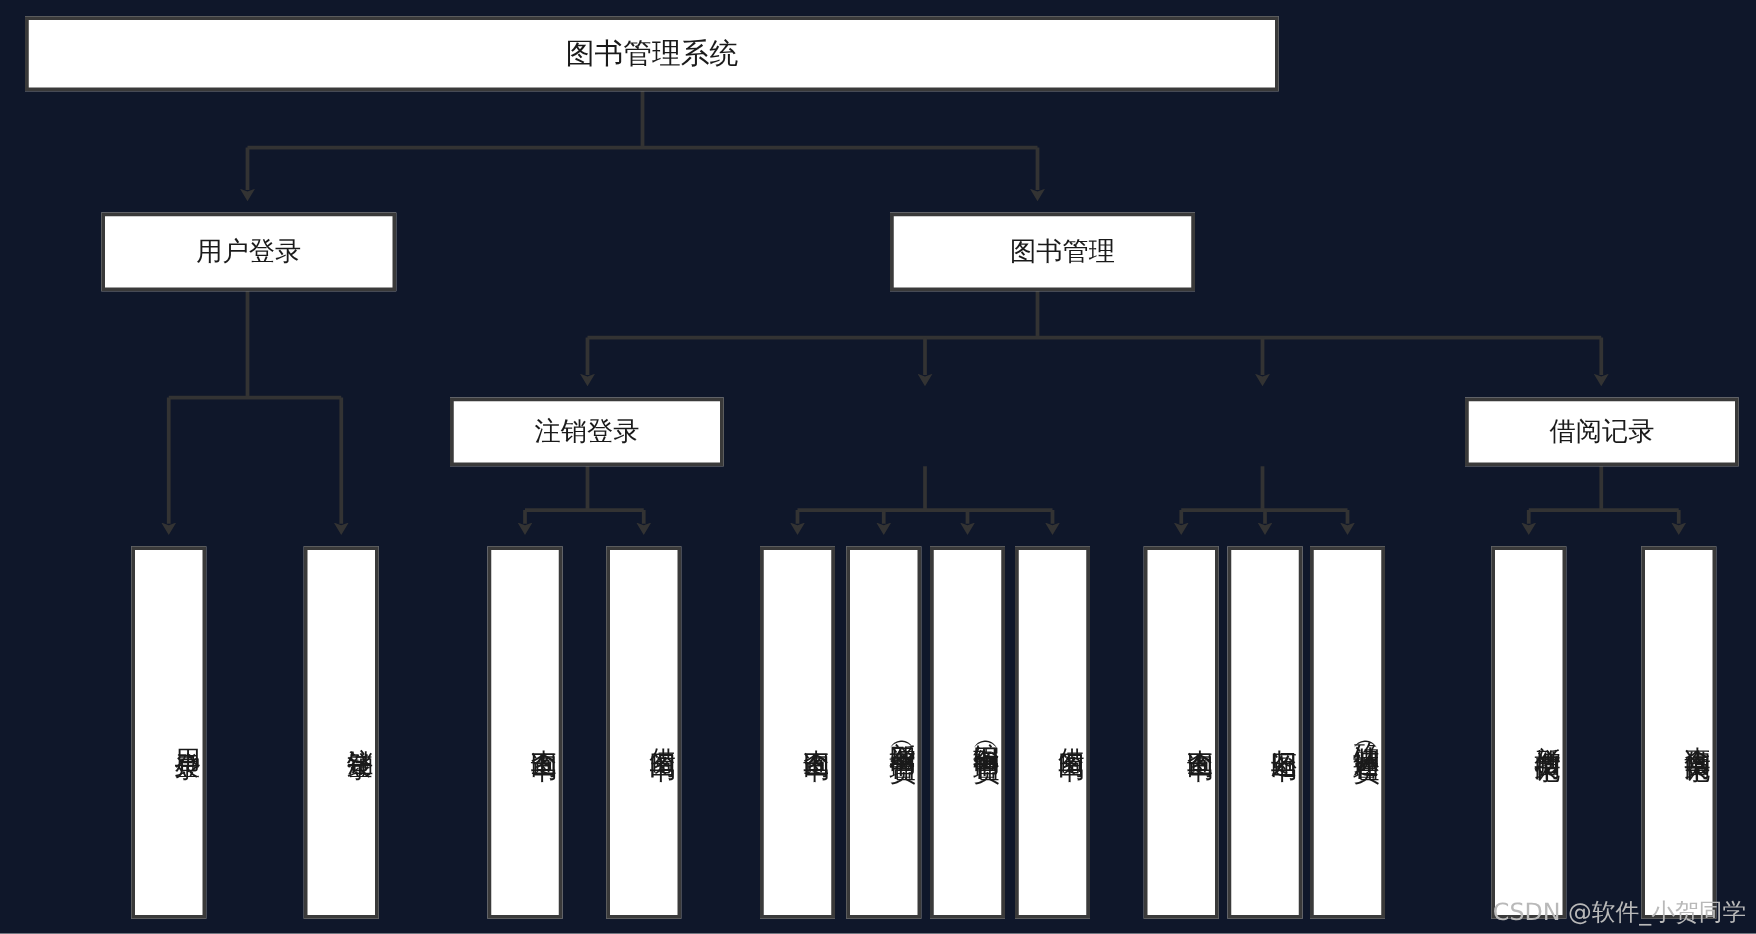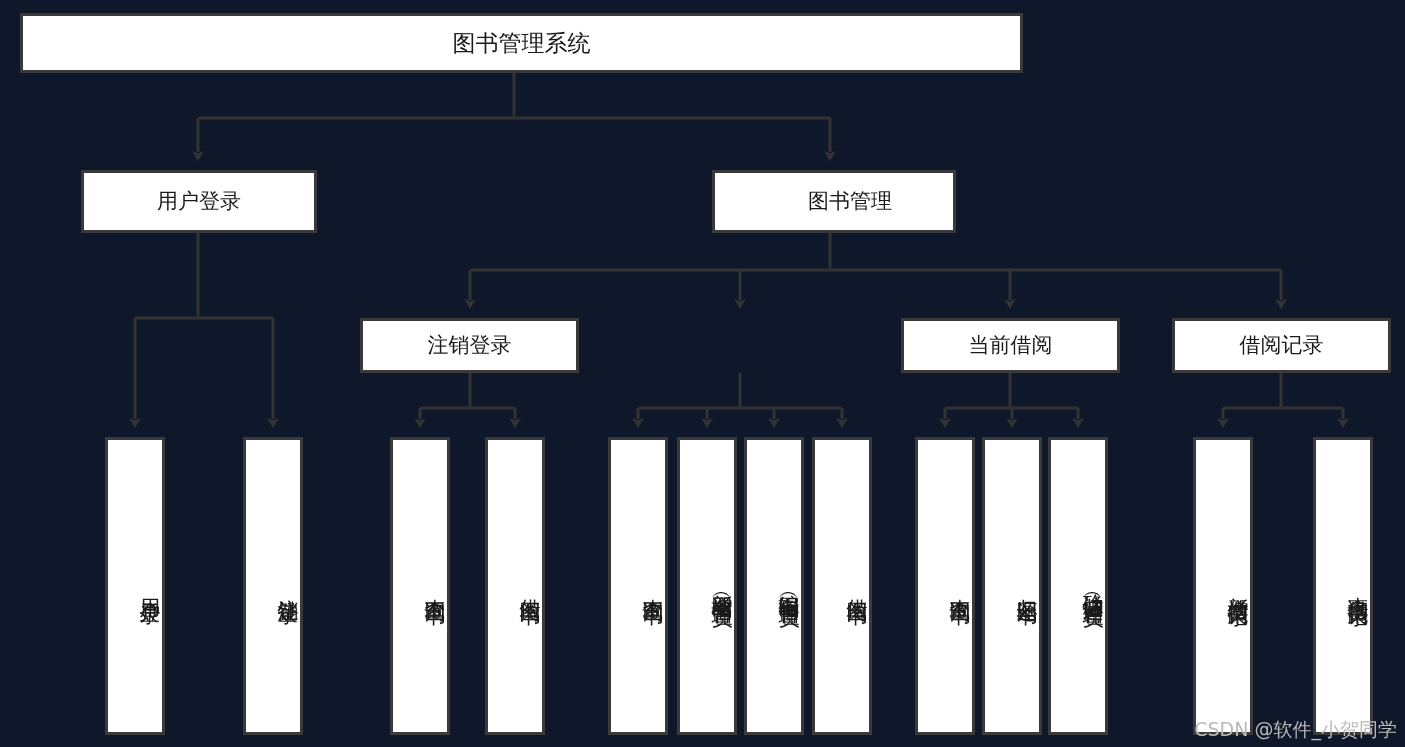--- a/index.html
+++ b/index.html
@@ -139,23 +139,20 @@
 
   <div class="node lvl1" style="left:712px; top:170px; width:244px; height:63px;padding-left:32px;">
     <span>图书管理</span>
   </div>
 
   <div class="node lvl2" style="left:360px; top:318px; width:219px; height:55px;">
     <span>注销登录</span>
   </div>
 
 
-  <div class="node lvl2" style="left:901px; top:318px; width:219px; height:55px;">
-    <span>当前借阅</span>
-  </div>
 
   <div class="node lvl2" style="left:1172px; top:318px; width:219px; height:55px;align-items:center;">
     <span>借阅记录</span>
   </div>
 
   <div class="node leaf" style="left:105px; top:437px; width:60px; height:298px;">
     <span class="vtxt">用户登录</span>
   </div>
 
   <div class="node leaf" style="left:243px; top:437px; width:60px; height:298px;">

